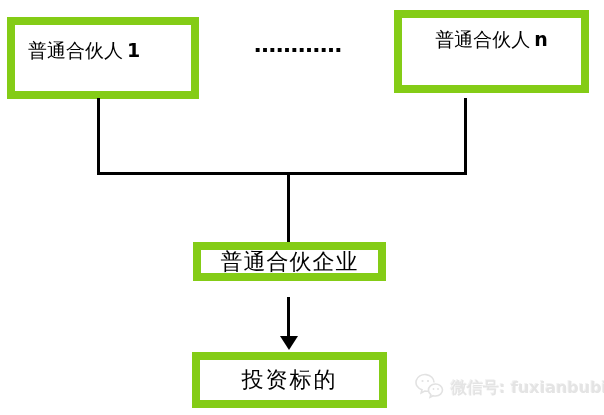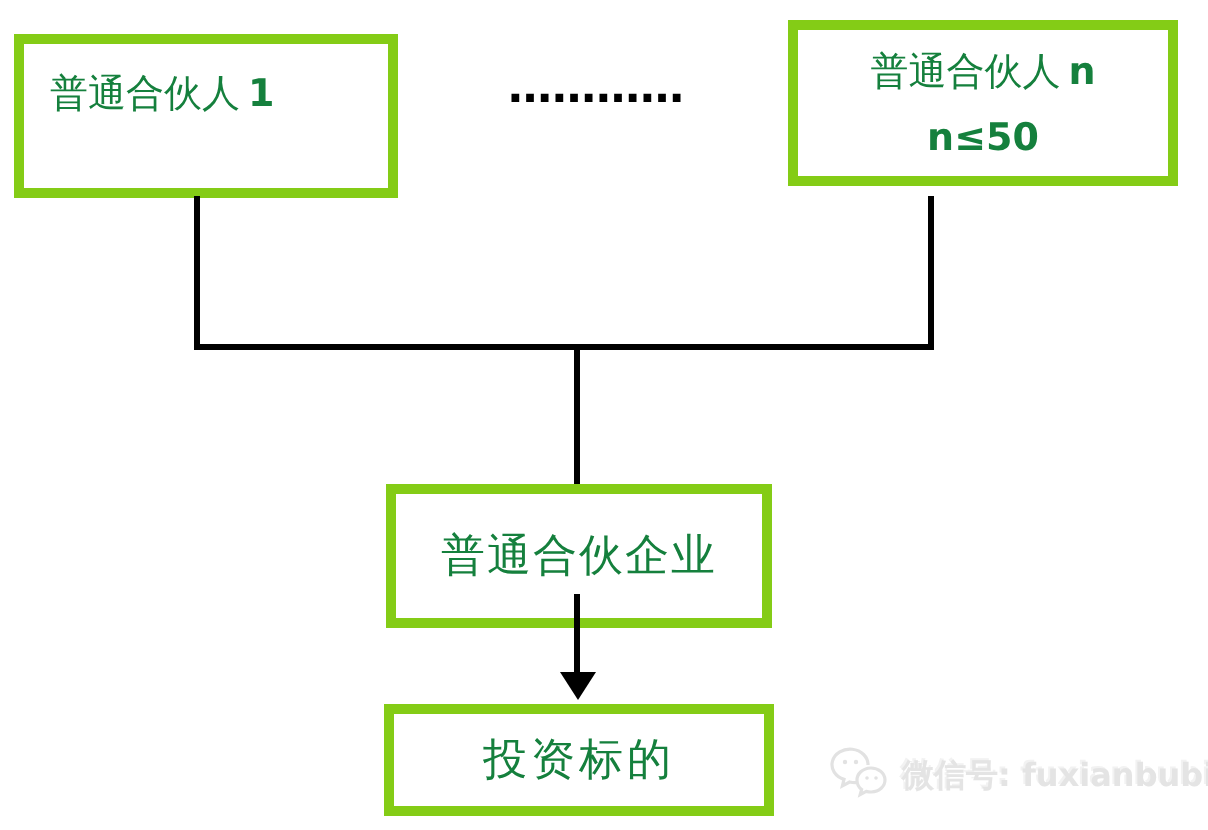--- a/index.html
+++ b/index.html
@@ -11,23 +11,23 @@
   .canvas {
     position: relative;
     width: 604px;
     height: 415px;
     background: #ffffff;
     overflow: hidden;
   }
   .box {
     position: absolute;
     box-sizing: border-box;
-    border: 5px solid #84cc16;
+    border: 8px solid #84cc16;
     background: #ffffff;
-    color: #15803d;
+    color: #000000;
   }
   .box-tl {
     left: 7px; top: 17px;
     width: 192px; height: 82px;
     padding: 12px 0 0 13px;
     font-size: 19px;
     line-height: 26px;
     text-align: left;
   }
   .box-tr {
@@ -42,21 +42,21 @@
     margin-top: 6px;
     font-weight: bold;
     font-size: 19px;
   }
   .num {
     font-weight: bold;
     margin-left: 4px;
   }
   .box-mid {
     left: 193px; top: 242px;
-    width: 193px; height: 72px;
+    width: 193px; height: 39px;
     display: flex;
     align-items: center;
     justify-content: center;
     font-size: 22px;
     letter-spacing: 1px;
   }
   .box-bottom {
     left: 192px; top: 352px;
     width: 195px; height: 56px;
     display: flex;
@@ -116,21 +116,20 @@
   <div class="box box-tl">
     <span>普通合伙人</span><span class="num">1</span>
   </div>
 
   <div class="dots">…………</div>
 
   <div class="box box-tr">
     <div>
       <span>普通合伙人</span><span class="num">n</span>
     </div>
-    <div class="constraint">n≤50</div>
   </div>
 
   <div class="conn conn-left-v"></div>
   <div class="conn conn-right-v"></div>
   <div class="conn conn-h"></div>
   <div class="conn conn-center-v"></div>
 
   <div class="box box-mid">
     <span>普通合伙企业</span>
   </div>

